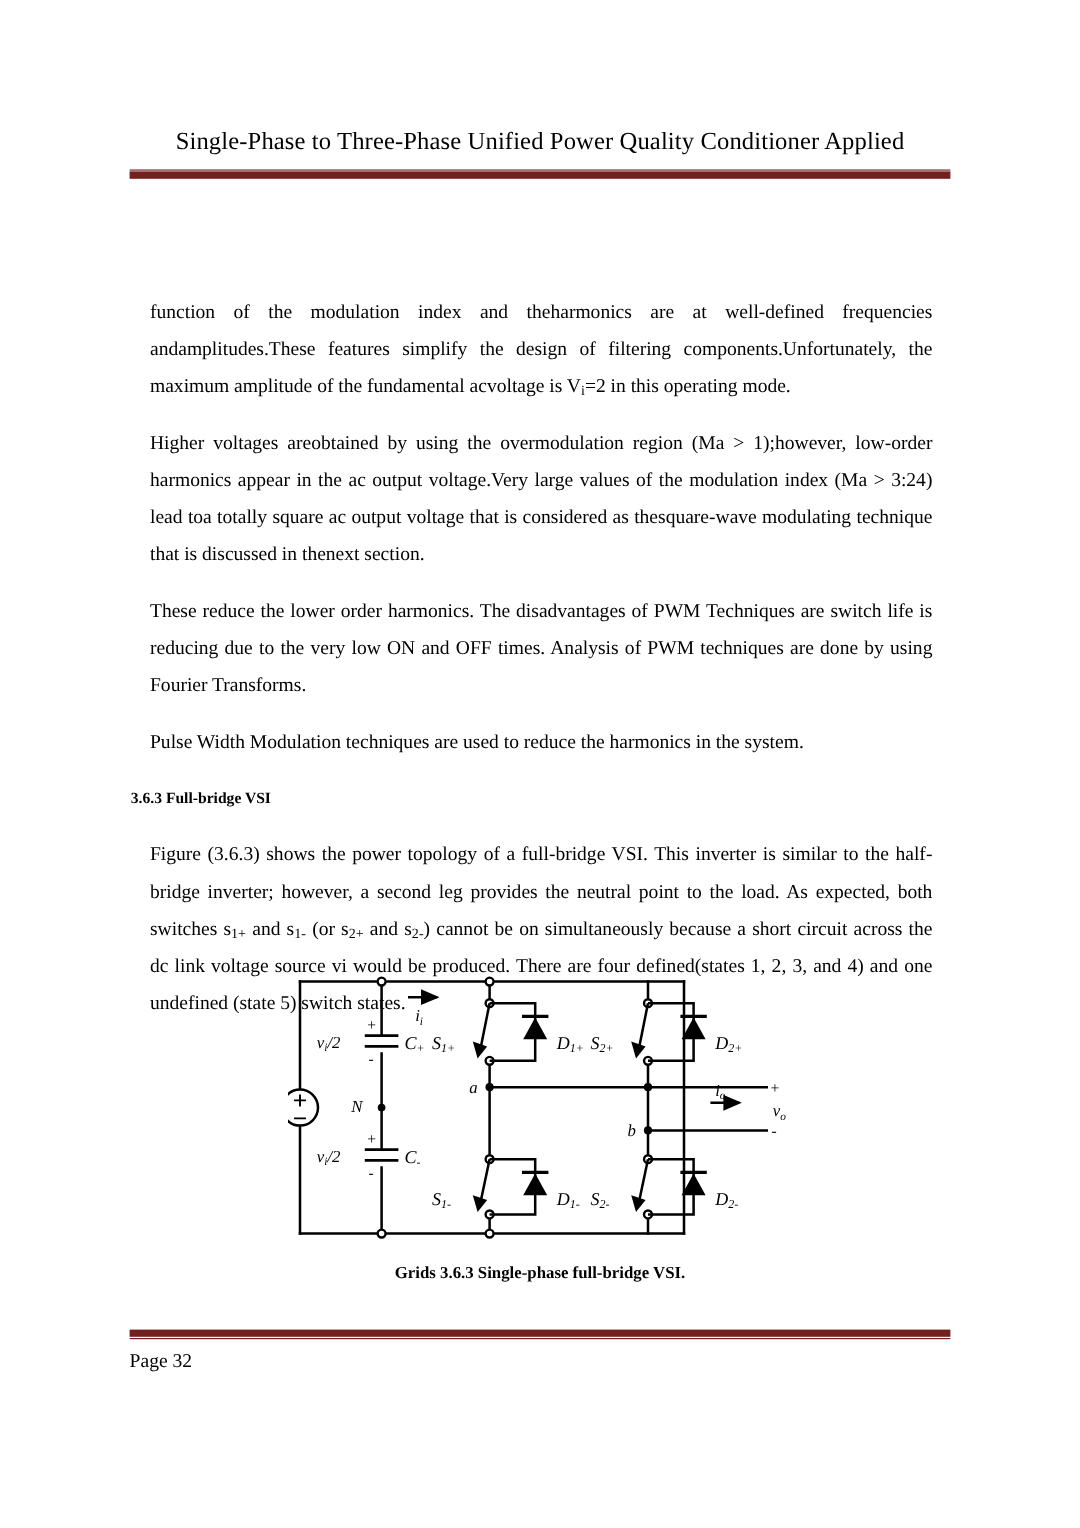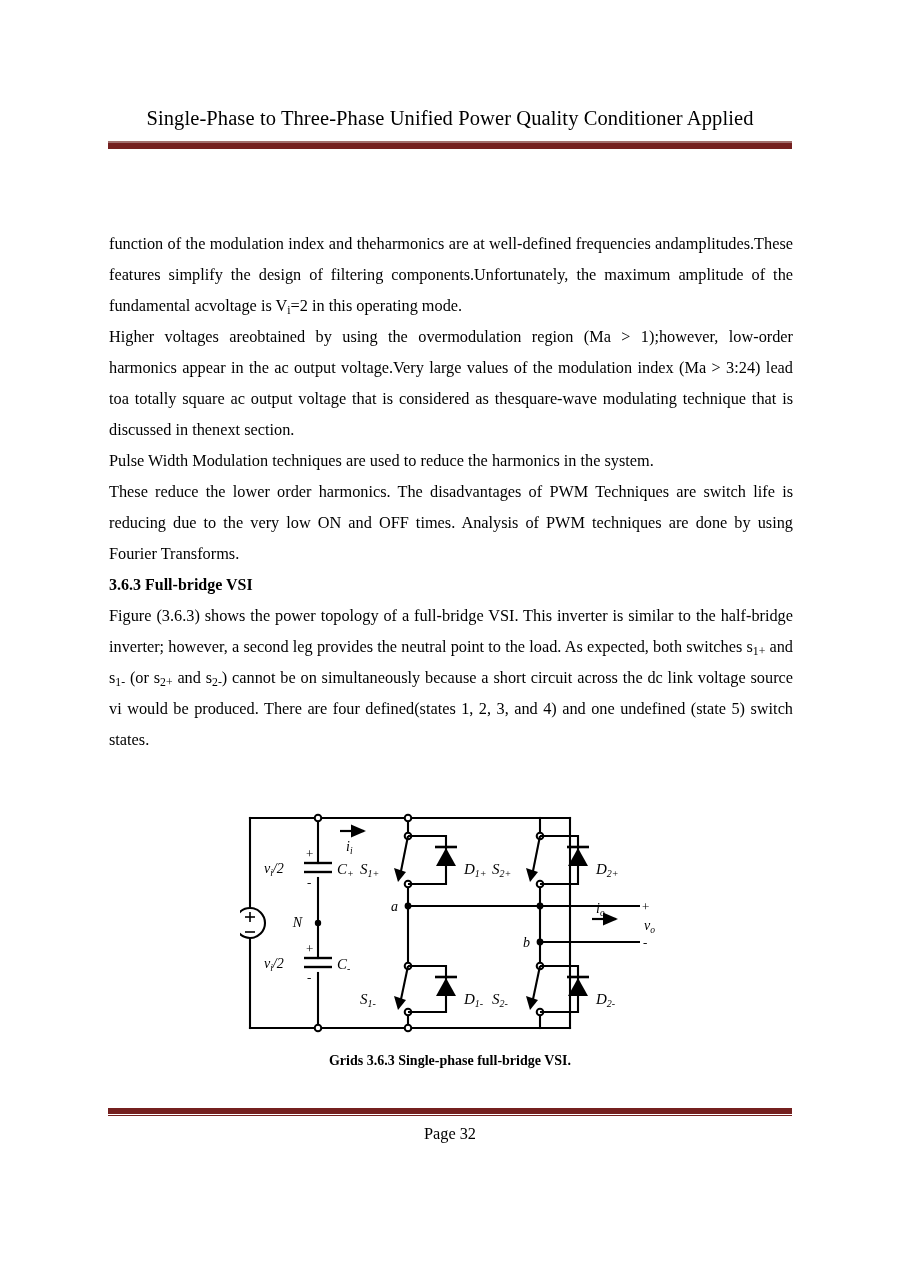--- a/index.html
+++ b/index.html
@@ -60,28 +60,28 @@
   .body {
     position: absolute;
     left: 109px;
     top: 228px;
     width: 684px;
     font-size: 16.3px;
     line-height: 31px;
     text-align: justify;
   }
   .para {
-    margin: 0;
+    margin: 16px;
     text-align: justify;
     text-justify: inter-word;
   }
   .heading {
     margin: 0;
     font-weight: bold;
-    font-size: 16px;
+    font-size: 13px;
     line-height: 31px;
     text-align: left;
   }
   sub {
     font-size: 0.72em;
     vertical-align: -0.22em;
     line-height: 0;
   }
 
   
@@ -104,21 +104,21 @@
 
   
   .footer {
     position: absolute;
     left: 108px;
     top: 1108px;
     width: 684px;
   }
   .footer .page-num {
     margin-top: 8px;
-    text-align: center;
+    text-align: left;
     font-size: 16.3px;
   }
 </style>
 </head>
 <body>
 
 <div class="page">
 
   <div class="header">
     <div class="header-title">
@@ -129,23 +129,23 @@
       <div class="rule-dark"></div>
     </div>
   </div>
 
   <div class="body">
 
     <p class="para"><span>function of the modulation index and theharmonics are at well-defined frequencies andamplitudes.These features simplify the design of filtering components.Unfortunately, the maximum amplitude of the fundamental acvoltage is V</span><sub>i</sub><span>=2 in this operating mode.</span></p>
 
     <p class="para">Higher voltages areobtained by using the overmodulation region (Ma &gt; 1);however, low-order harmonics appear in the ac output voltage.Very large values of the modulation index (Ma &gt; 3:24) lead toa totally square ac output voltage that is considered as thesquare-wave modulating technique that is discussed in thenext section.</p>
 
+    <p class="para">These reduce the lower order harmonics. The disadvantages of PWM Techniques are switch life is reducing due to the very low ON and OFF times. Analysis of PWM techniques are done by using Fourier Transforms.</p>
+
     <p class="para">Pulse Width Modulation techniques are used to reduce the harmonics in the system.</p>
-
-    <p class="para">These reduce the lower order harmonics. The disadvantages of PWM Techniques are switch life is reducing due to the very low ON and OFF times. Analysis of PWM techniques are done by using Fourier Transforms.</p>
 
     <p class="heading">3.6.3 Full-bridge VSI</p>
 
     <p class="para"><span>Figure (3.6.3) shows the power topology of a full-bridge VSI. This inverter is similar to the half-bridge inverter; however, a second leg provides the neutral point to the load. As expected, both switches  s</span><sub>1+</sub><span> and s</span><sub>1-</sub><span>  (or s</span><sub>2+</sub><span> and s</span><sub>2-</sub><span>) cannot be on simultaneously because a short circuit across the dc link voltage source vi would be produced. There are four defined(states 1, 2, 3, and 4) and one undefined (state 5) switch states.</span></p>
   </div>
 
   <div class="figure-wrap">
     <div class="figure-svg-holder">
       <svg width="420" height="235" viewBox="0 0 420 235" xmlns="http://www.w3.org/2000/svg">
         <defs>

